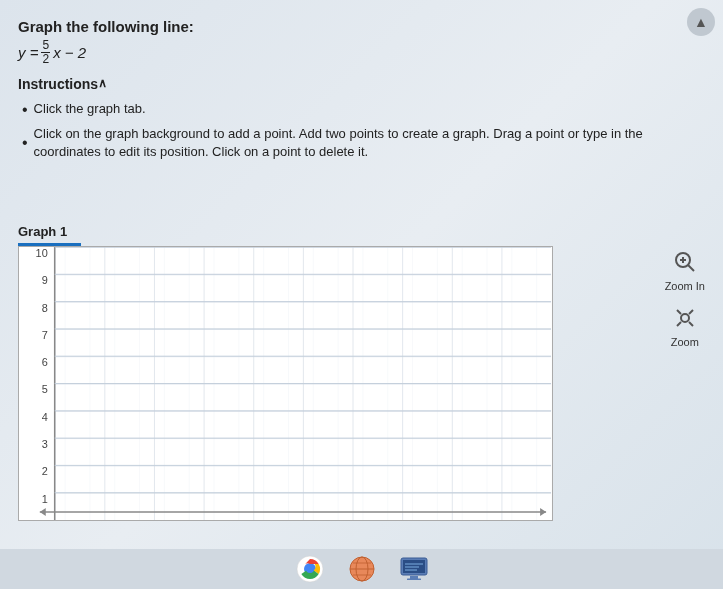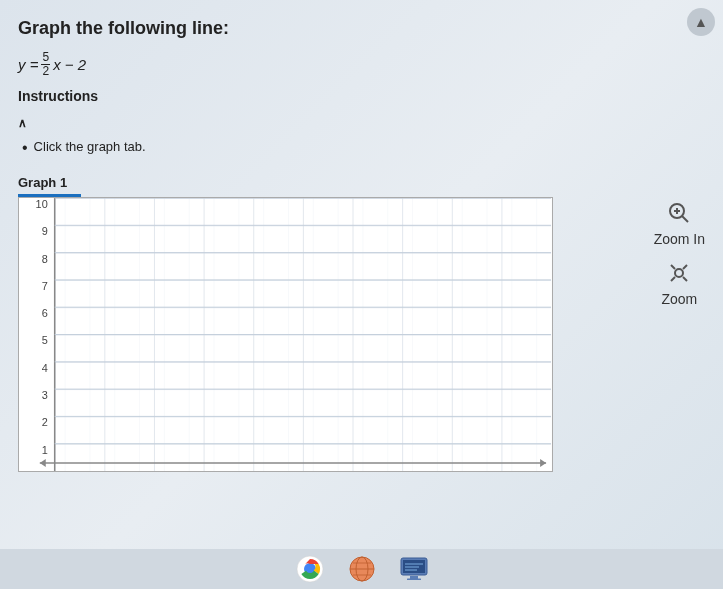--- a/index.html
+++ b/index.html
@@ -18,22 +18,22 @@
     .page-container {
       width: 723px;
       height: 589px;
       background: linear-gradient(135deg, #dce4ec 0%, #e8edf2 50%, #d8e2ea 100%);
       padding: 18px 18px 0 18px;
       position: relative;
     }
 
     .equation-title {
       font-weight: bold;
-      font-size: 18px;
-      margin-bottom: 12px;
+      font-size: 15px;
+      margin-bottom: 4px;
     }
 
     .equation-line {
       font-size: 16px;
       margin-bottom: 10px;
       display: flex;
       align-items: center;
       gap: 2px;
     }
 
@@ -51,26 +51,25 @@
       vertical-align: middle;
       margin: 0 1px;
     }
 
     .fraction .num { border-bottom: 1px solid #222; padding: 0 1px; }
     .fraction .den { padding: 0 1px; }
 
     .instructions-toggle {
       display: flex;
       align-items: flex-start;
-      gap: 12px;
+      gap: 0;
       font-weight: bold;
       font-size: 14px;
       margin-bottom: 8px;
       cursor: pointer;
-      flex-direction: column;
     }
 
     .chevron {
       font-size: 12px;
     }
 
     .instructions-list {
       list-style: none;
       margin-bottom: 14px;
       padding-left: 4px;
@@ -103,20 +102,21 @@
       margin-bottom: 0;
     }
 
     .graph-tab {
       padding: 4px 14px 4px 0;
       font-weight: bold;
       font-size: 13px;
       border-bottom: 3px solid #1a6fbf;
       cursor: pointer;
       color: #222;
+      margin-top: 45px;
     }
 
     .graph-content {
       display: flex;
       align-items: flex-start;
       gap: 8px;
     }
 
     .graph-wrapper {
       position: relative;
@@ -156,21 +156,21 @@
       margin-bottom: 10px;
     }
 
     .control-icon {
       font-size: 22px;
       color: #555;
       line-height: 1;
     }
 
     .control-label {
-      font-size: 14px;
+      font-size: 11px;
       color: #333;
       margin-top: 2px;
     }
 
     
     .taskbar {
       position: absolute;
       bottom: 0;
       left: 0;
       width: 723px;
@@ -229,20 +229,23 @@
   </div>
 
   <div class="instructions-toggle">
     <span>Instructions</span>
     <span class="chevron">∧</span>
   </div>
 
   <ul class="instructions-list">
     <li>
       <span>Click the graph tab.</span>
+    </li>
+    <li>
+      <span>Click on the graph background to add a point. Add two points to create a graph. Drag a point or type in the coordinates to edit its position. Click on a point to delete it.</span>
     </li>
   </ul>
 
   <div class="graph-section">
     <div class="graph-tab-bar">
       <div class="graph-tab">Graph 1</div>
     </div>
 
     <div class="graph-content">
       <div class="graph-wrapper">

